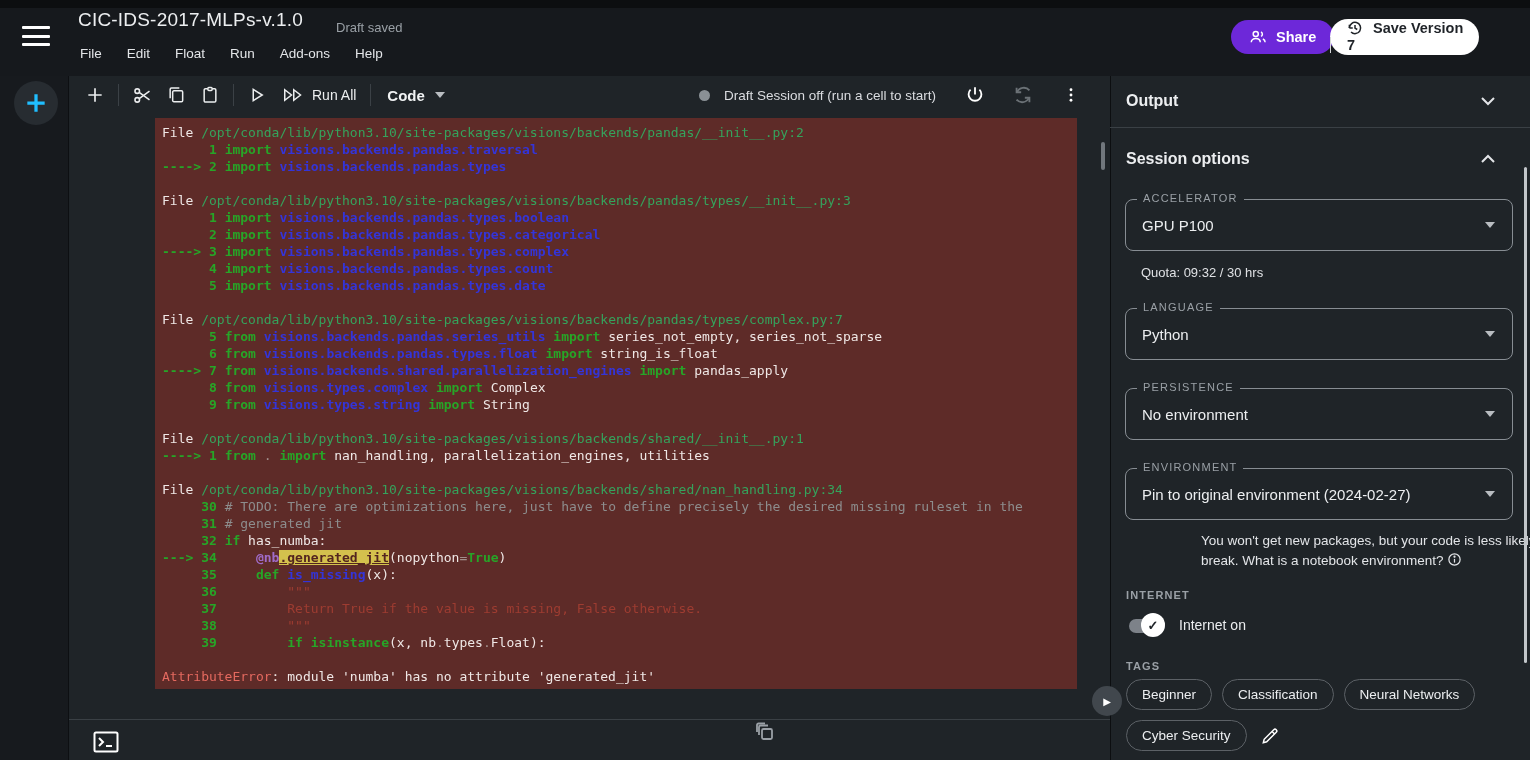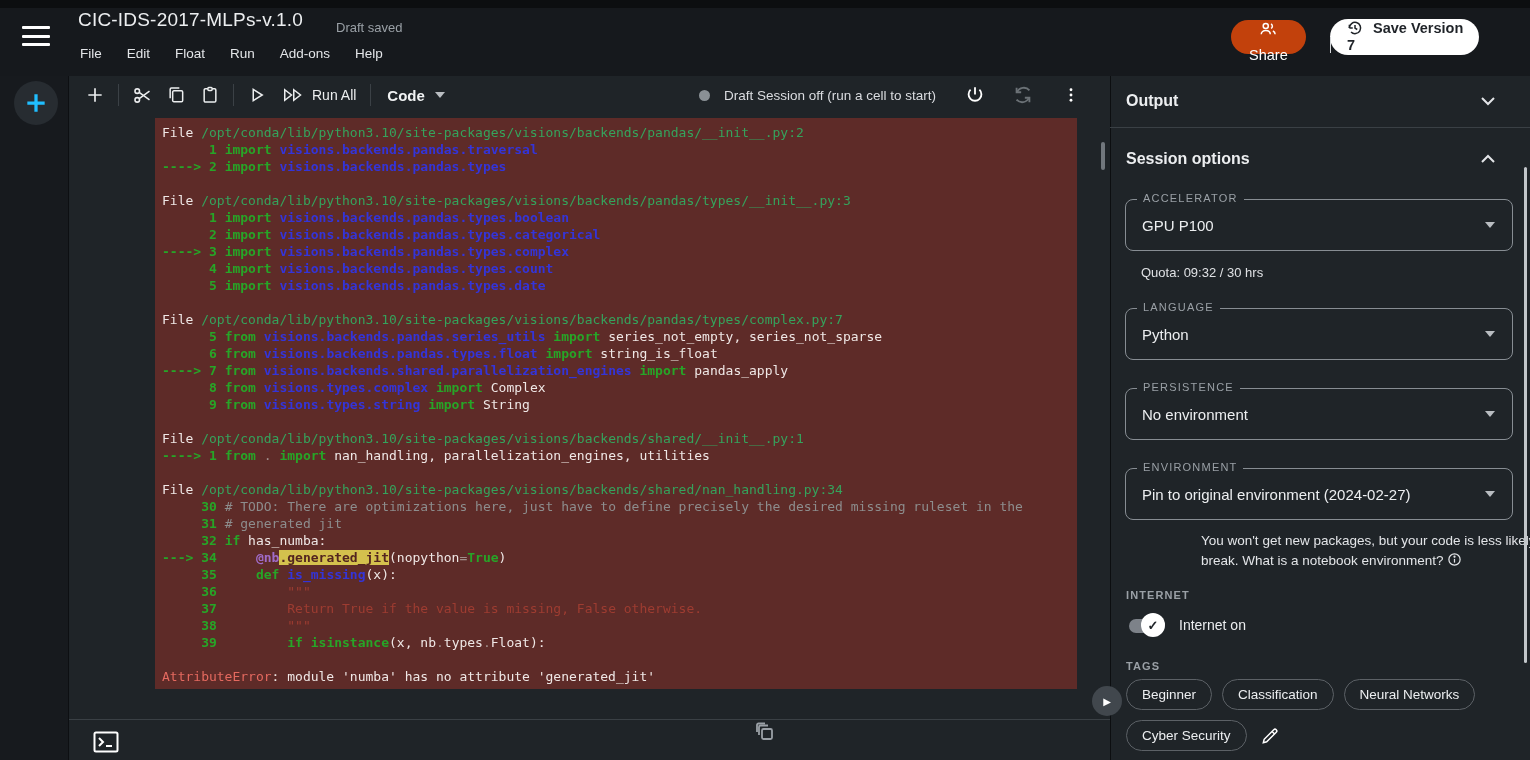--- a/index.html
+++ b/index.html
@@ -10,21 +10,21 @@
   
   #top-strip { left:0; top:0; width:1530px; height:8px; background:#0c0e10; }
   #header { left:0; top:8px; width:1530px; height:68px; background:#16191d; }
   #hamburger { left:20px; top:24px; width:32px; height:24px; display:flex; flex-direction:column; justify-content:space-between; padding:2px 2px; cursor:pointer; }
   #hamburger span { display:block; height:3px; background:#fff; border-radius:1px; }
   #nb-title { left:78px; top:9px; font-size:19px; font-weight:500; letter-spacing:.2px; color:#eceef0; }
   #draft-saved { left:336px; top:20px; font-size:13px; color:#9aa0a6; }
   #menubar { left:80px; top:46px; display:flex; gap:25px; font-size:13.5px; color:#e3e5e8; }
   .menu-item { cursor:pointer; }
   .pill { display:flex; align-items:center; border-radius:18px; cursor:pointer; }
-  #share-btn { left:1231px; top:20px; height:34px; background:#c2410c; padding:0 18px; gap:9px; font-weight:normal; font-size:14.5px; color:#fff;flex-direction:column; }
+  #share-btn { left:1231px; top:20px; height:34px; background:#6d28d9; padding:0 18px; gap:9px; font-weight:bold; font-size:14.5px; color:#fff; }
   #save-btn { left:1330px; top:19px; height:36px; background:#ffffff; color:#1f2328; font-weight:bold; font-size:14.5px;flex-direction:column; }
   #save-btn .sv-main { display:flex; align-items:center; gap:9px; padding:0 16px 0 16px; }
   #save-btn .sv-count { border-left:1px solid #d4d7da; padding:0 16px; align-self:stretch; display:flex; align-items:center; }
 
   
   #sidebar { left:0; top:76px; width:69px; height:684px; background:#171a1e; border-right:1px solid #0d0f12; }
   .side-ic { position:absolute; left:50%; transform:translateX(-50%); color:#9aa0a6; cursor:pointer; display:flex; align-items:center; justify-content:center; }
   #plus-btn { left:14px; top:81px; width:44px; height:44px; border-radius:50%; background:#272c31; display:flex; align-items:center; justify-content:center; cursor:pointer; position:absolute; }
 
   
@@ -45,21 +45,21 @@
   .tb-w  { color:#efe7e5; }
   .tb-p  { color:#35a35c; }
   .tb-g  { color:#27a527; font-weight:bold; }
   .tb-k  { color:#27a527; font-weight:bold; }
   .tb-m  { color:#3434d8; font-weight:bold; }
   .tb-c  { color:#8d8d8d; }
   .tb-ds { color:#9e3c31; }
   .tb-e  { color:#e4695f; }
   .tb-d  { color:#a18f8b; }
   .tb-dec{ color:#a06cc8; font-weight:bold; }
-  .tb-hl { background:#d4c14d; color:#53251f; font-weight:bold; }
+  .tb-hl { background:#d4c14d; color:#53251f; font-weight:bold;text-decoration:underline; }
 
   #main-scrollbar { left:1101px; top:142px; width:4px; height:28px; background:#71777d; border-radius:2px; }
   #bottom-divider { left:69px; top:719px; width:1041px; height:1px; background:#3a4045; }
   #console-btn { left:93px; top:731px; width:26px; height:22px; color:#fff; cursor:pointer; }
 
   
   #right-panel { left:1110px; top:76px; width:420px; height:684px; background:#1f2428; border-left:1px solid #0c0e10; }
   .panel-title { font-size:16px; font-weight:bold; color:#eceef0; }
   .chev { stroke:#e3e5e8; stroke-width:2; fill:none; }
   #output-divider { left:1110px; top:127px; width:420px; height:1px; background:#3a4045; }

